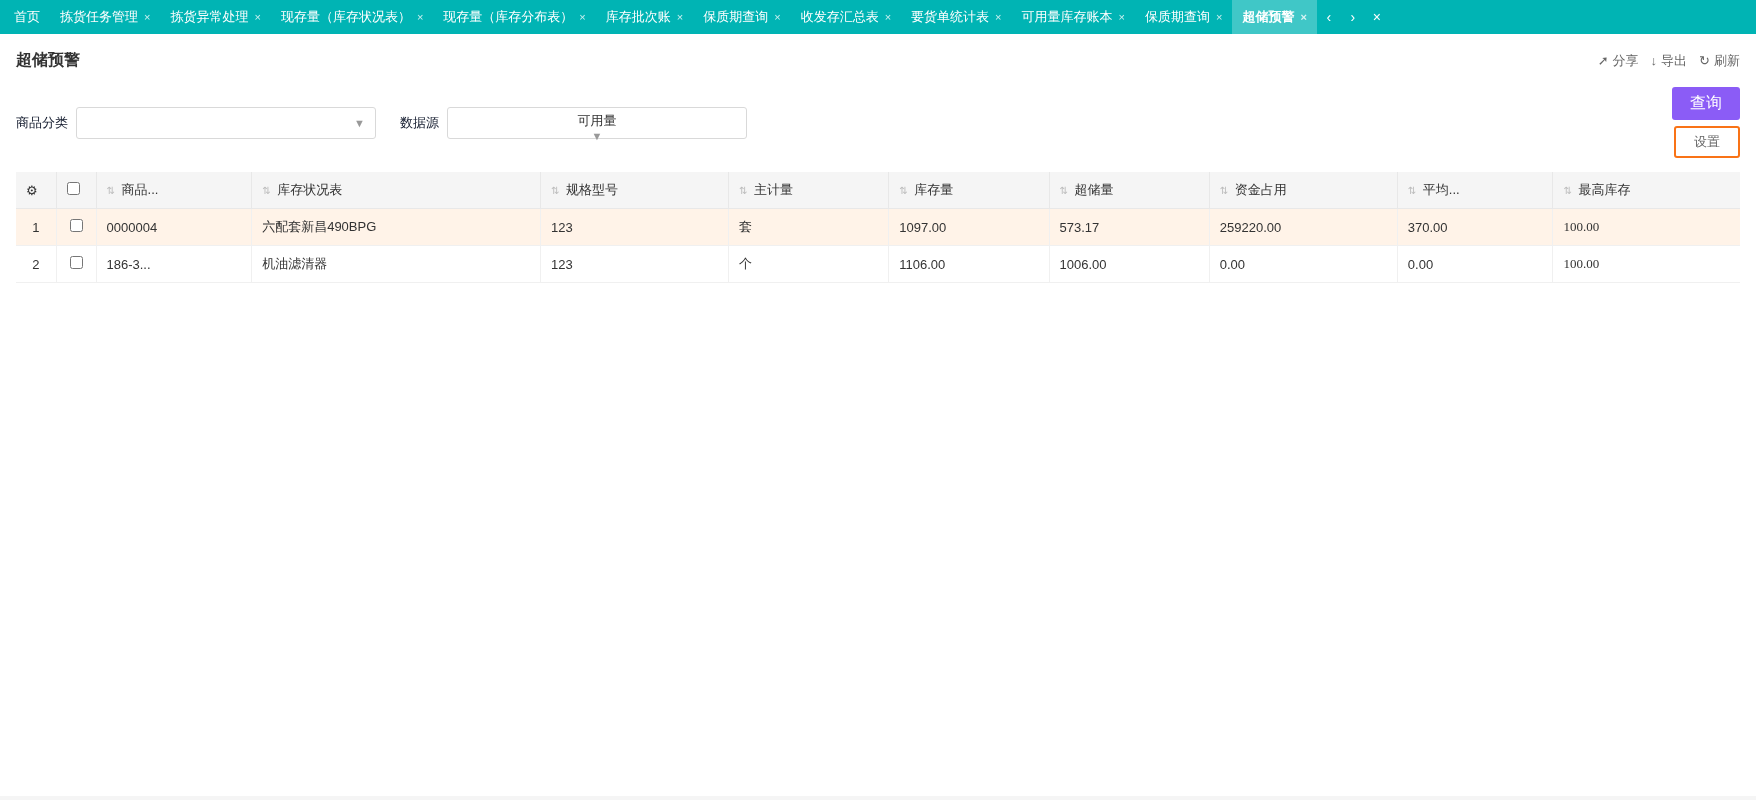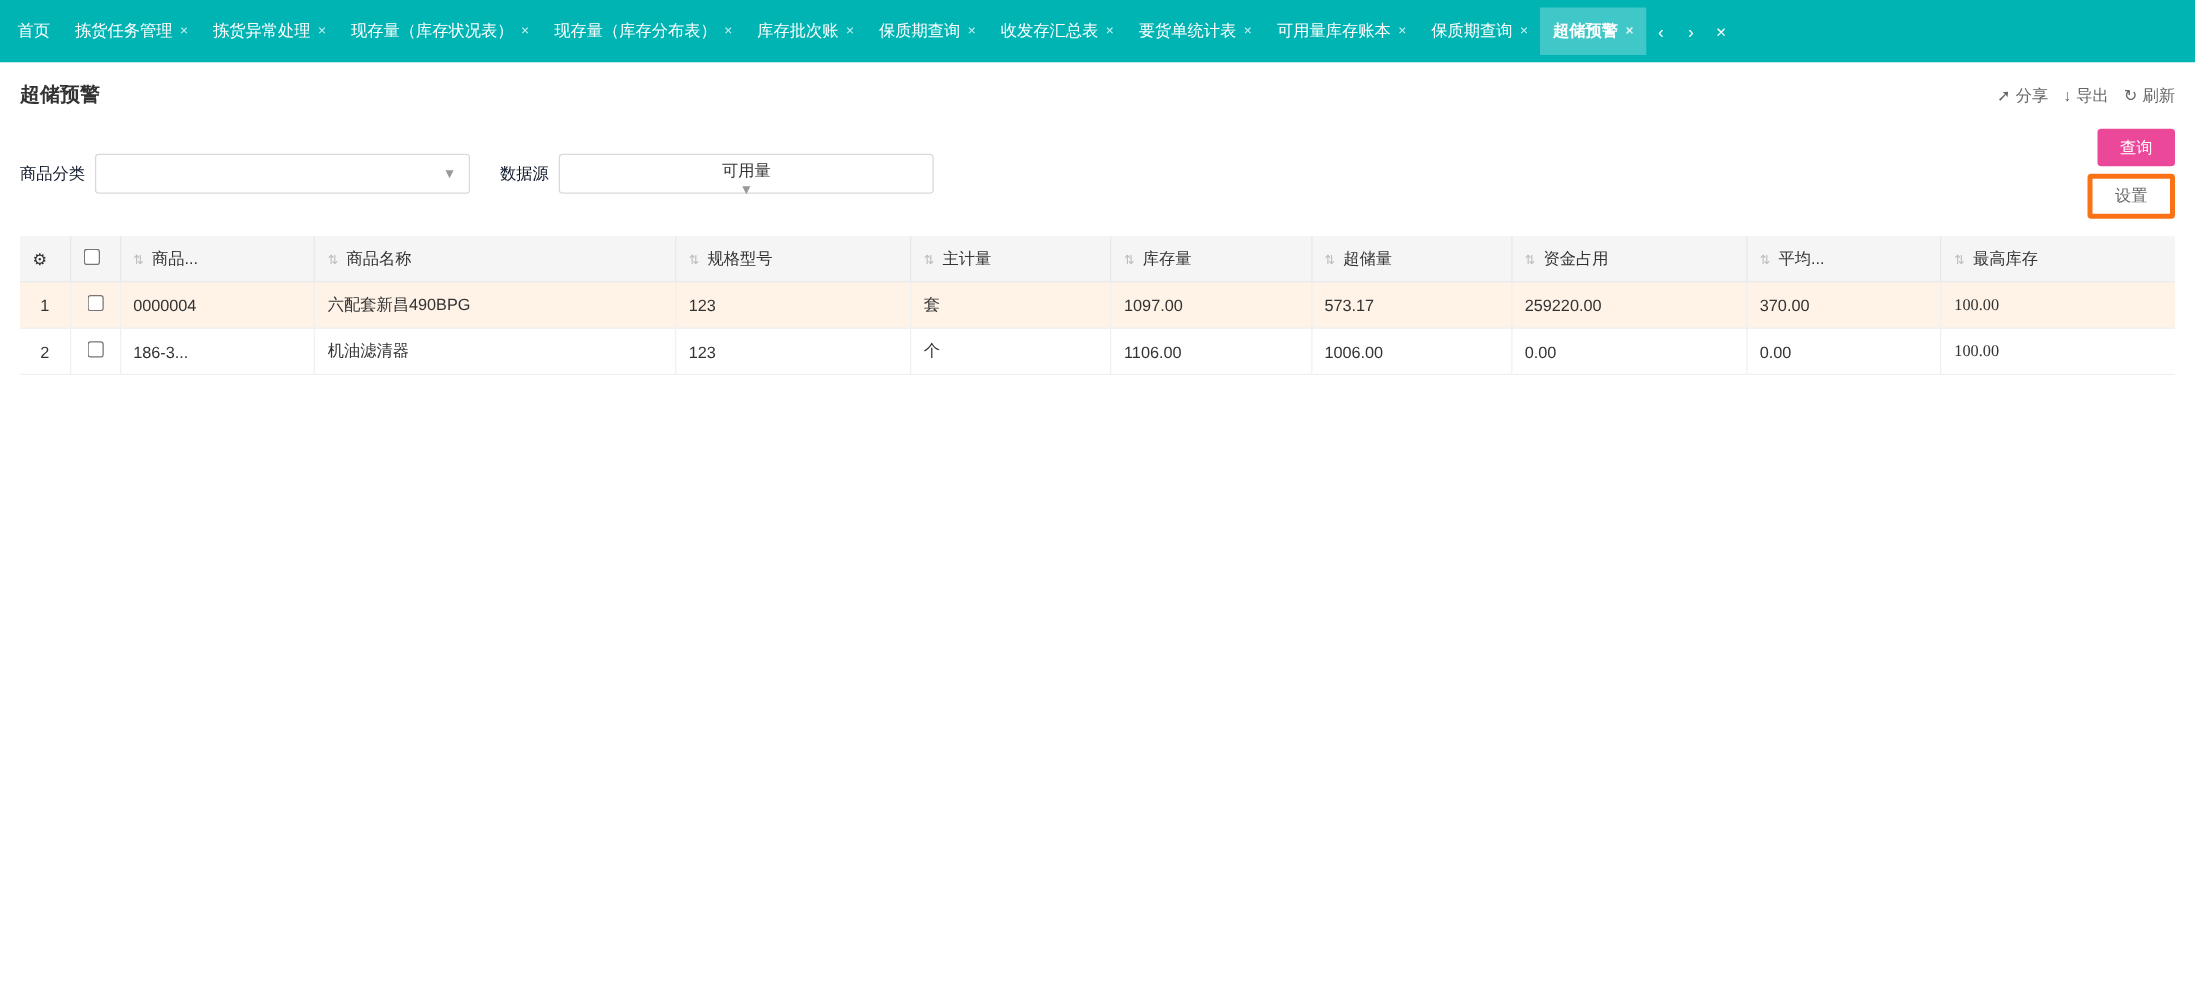--- a/index.html
+++ b/index.html
@@ -3,21 +3,21 @@
   <meta charset="utf-8">
   <style>
     * { box-sizing: border-box; margin: 0; padding: 0; font-family: 'Microsoft YaHei', Arial, sans-serif; font-size: 13px; }
     body { background: #f5f5f5; overflow-x: hidden; }
 
     
     .topbar {
       display: flex;
       align-items: center;
       background: #00b4b4;
-      height: 50px;
+      height: 34px;
       padding: 0 4px;
       overflow: hidden;
       white-space: nowrap;
     }
     .topbar-item {
       display: inline-flex;
       align-items: center;
       padding: 0 10px;
       height: 38px;
       color: #fff;
@@ -108,34 +108,34 @@
       cursor: pointer;
       color: #333;
     }
     .filter-select-sm {
       min-width: 300px;
       flex-direction: column;
     }
     .chevron-icon { color: #999; font-size: 11px; }
 
     .btn-query {
-      background: #ec4899;
+      background: #8b5cf6;
       color: #fff;
       border: none;
       border-radius: 3px;
       padding: 6px 18px;
       cursor: pointer;
-      font-size: 13px;
+      font-size: 16px;
       margin-left: auto;
     }
 
     .btn-settings {
       background: #fff;
       color: #666;
-      border: 4px solid #f97316;
+      border: 2px solid #f97316;
       border-radius: 3px;
       padding: 5px 18px;
       cursor: pointer;
       font-size: 13px;
       margin-left: auto;
     }
 
     .filter-actions {
       margin-left: auto;
       display: flex;
@@ -286,21 +286,21 @@
         </th>
         <th style="width:40px;" class="checkbox-cell">
           <input type="checkbox" style="">
         </th>
         <th>
           <span class="sort-icon">⇅</span>
           <span>商品...</span>
         </th>
         <th>
           <span class="sort-icon">⇅</span>
-          <span>商品名称</span>
+          <span>库存状况表</span>
         </th>
         <th>
           <span class="sort-icon">⇅</span>
           <span>规格型号</span>
         </th>
         <th>
           <span class="sort-icon">⇅</span>
           <span>主计量</span>
         </th>
         <th>

